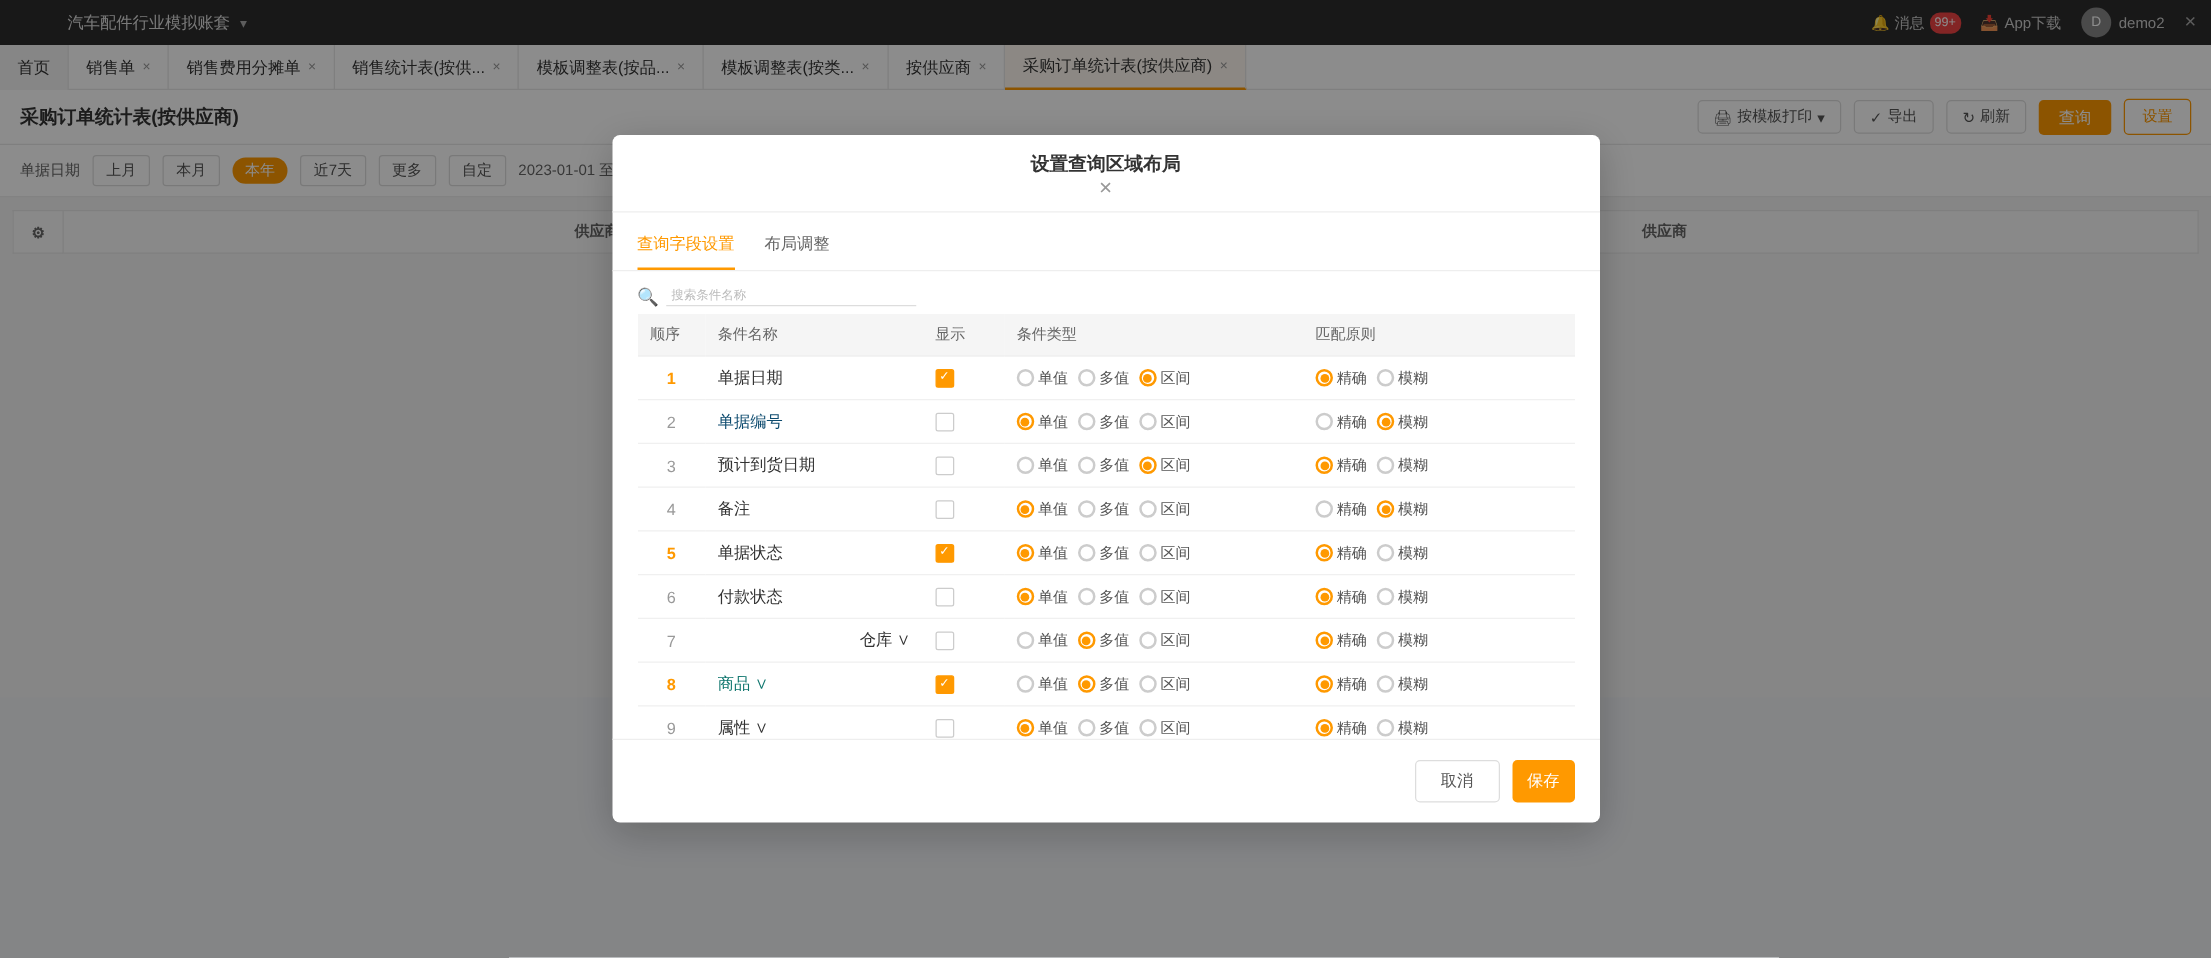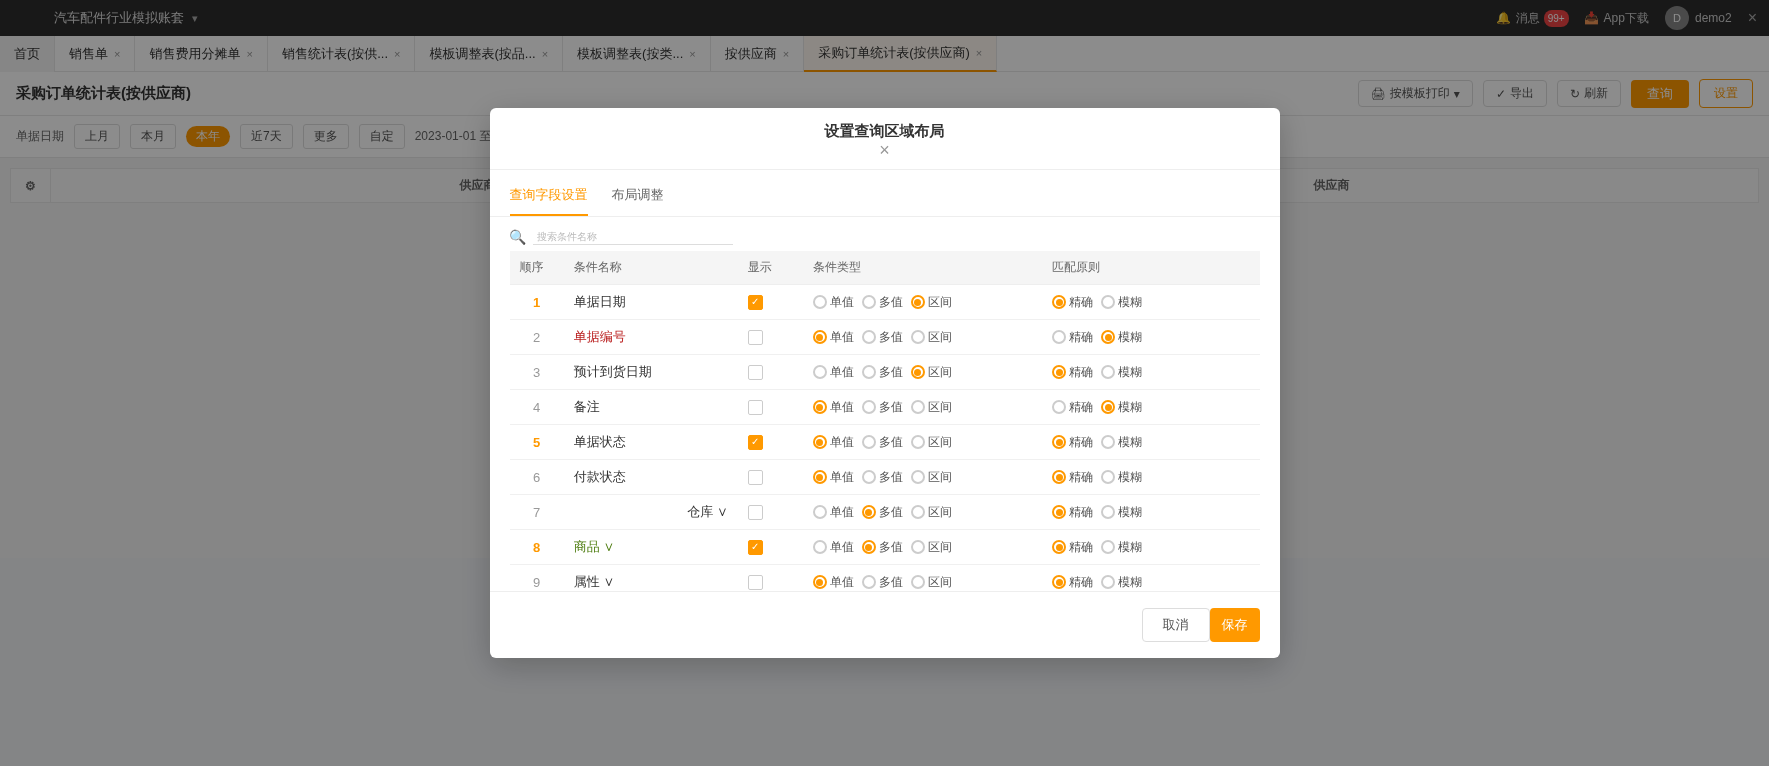--- a/index.html
+++ b/index.html
@@ -137,21 +137,21 @@
     .radio-circle.checked { border-color: #f90; }
     .radio-circle.checked::after { content: ''; width: 7px; height: 7px; border-radius: 50%; background: #f90; display: block; }
     .radio-label { font-size: 12px; color: #555; }
 
     
     .checkbox-custom { width: 15px; height: 15px; border: 1.5px solid #ccc; border-radius: 2px; display: flex; align-items: center; justify-content: center; cursor: pointer; }
     .checkbox-custom.checked { background: #f90; border-color: #f90; }
     .checkbox-custom.checked::after { content: '✓'; color: #fff; font-size: 10px; line-height: 1; }
 
     
-    .modal-footer { display: flex; justify-content: flex-end; padding: 16px 20px; border-top: 1px solid #eee; margin-top: auto; }
+    .modal-footer { display: flex; justify-content: flex-end; gap: 10px; padding: 16px 20px; border-top: 1px solid #eee; margin-top: auto; }
     .btn-cancel { border: 1px solid #ddd; background: #fff; color: #555; padding: 7px 20px; border-radius: 4px; cursor: pointer; font-size: 13px; }
     .btn-save { background: #f90; border: none; color: #fff; padding: 7px 12px; border-radius: 4px; cursor: pointer; font-size: 13px; }
 
     .col-order { width: 50px; text-align: center; }
     .col-name { width: 160px; }
     .col-show { width: 60px; text-align: center; }
     .col-type { width: 220px; }
     .col-match { width: 200px; }
 
     
@@ -325,21 +325,21 @@
                   </div>
                   <div class="radio-item">
                     <div class="radio-circle"></div>
                     <span class="radio-label">模糊</span>
                   </div>
                 </div>
               </td>
             </tr>
             <tr>
               <td class="col-order" style="color: rgb(153, 153, 153); font-weight: normal;">2</td>
-              <td class="col-name" style="color: #b91c1c;">单据编号</td>
+              <td class="col-name" style="color: #0c4a6e;">单据编号</td>
               <td class="col-show" style="text-align: center;">
                 <div class="checkbox-custom"></div>
               </td>
               <td class="col-type">
                 <div class="radio-group">
                   <div class="radio-item">
                     <div class="radio-circle checked"></div>
                     <span class="radio-label">单值</span>
                   </div>
                   <div class="radio-item">
@@ -535,21 +535,21 @@
                   </div>
                   <div class="radio-item">
                     <div class="radio-circle"></div>
                     <span class="radio-label">模糊</span>
                   </div>
                 </div>
               </td>
             </tr>
             <tr>
               <td class="col-order" style="color: rgb(255, 153, 0); font-weight: bold;">8</td>
-              <td class="col-name" style="color: #4d7c0f;">商品 ∨</td>
+              <td class="col-name" style="color: #0f766e;">商品 ∨</td>
               <td class="col-show" style="text-align: center;">
                 <div class="checkbox-custom checked"></div>
               </td>
               <td class="col-type">
                 <div class="radio-group">
                   <div class="radio-item">
                     <div class="radio-circle"></div>
                     <span class="radio-label">单值</span>
                   </div>
                   <div class="radio-item">

